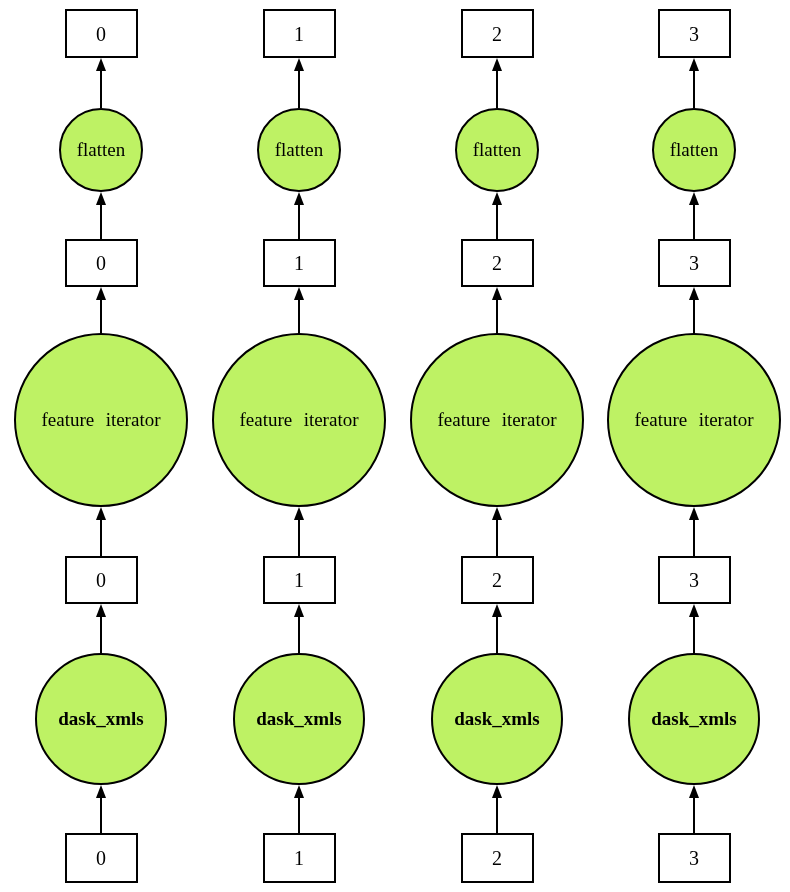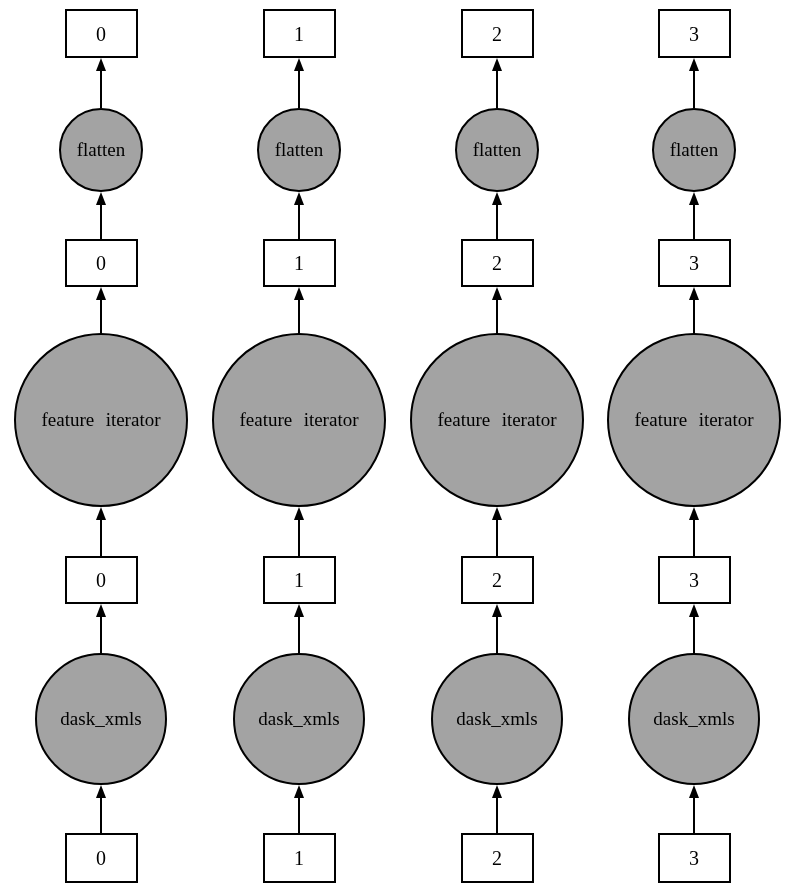--- a/index.html
+++ b/index.html
@@ -37,32 +37,32 @@
     line-height: 1;
     flex: 0 0 auto;
   }
   .nbox.h49 { height: 49px; }
   .nbox.h48 { height: 48px; }
   .nbox.h50 { height: 50px; }
 
   .circle {
     border: 2px solid #000000;
     border-radius: 50%;
-    background: #a3a3a3;
+    background: #bef264;
     display: flex;
     align-items: center;
     justify-content: center;
     text-align: center;
     font-size: 19px;
     line-height: 1.1;
     flex: 0 0 auto;
   }
   .circle.flatten  { width: 84px;  height: 84px; }
   .circle.feature  { width: 174px; height: 174px; word-spacing: 0.35em; text-align: right; }
-  .circle.daskxmls { width: 132px; height: 132px; }
+  .circle.daskxmls { width: 132px; height: 132px; font-weight: bold; }
 
   .arrow {
     display: flex;
     flex-direction: column;
     align-items: center;
     flex: 0 0 auto;
     width: 14px;
   }
   .arrow .head {
     width: 0;

